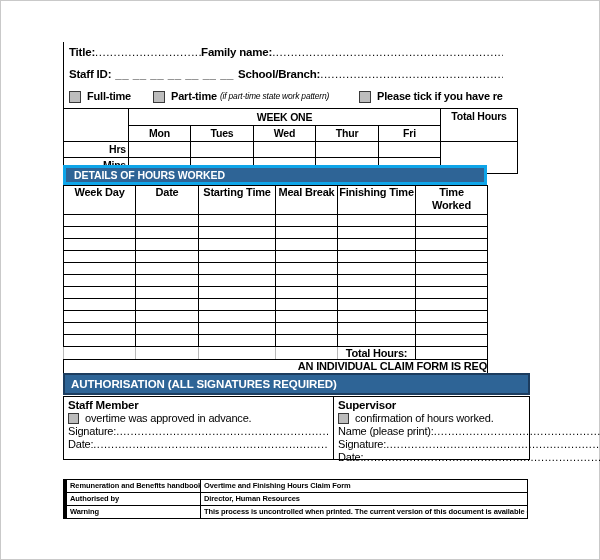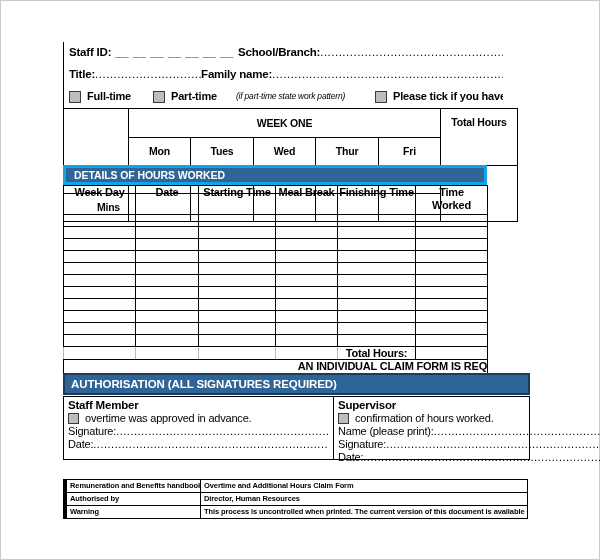--- a/index.html
+++ b/index.html
@@ -21,30 +21,30 @@
   .blanks{font-weight:bold;margin:0 4px;letter-spacing:0.5px;}
   .dots{flex:1;overflow:hidden;white-space:nowrap;letter-spacing:0.5px;}
   .dots::after{content:"..................................................................................................................................................................";}
   .dots-fixed{flex:0 0 auto;width:106px;}
   .cb-row{display:flex;align-items:center;margin-top:9px;white-space:nowrap;overflow:hidden;line-height:13px;}
   .checkbox{
     display:inline-block;width:10px;height:10px;background:#bdbdbd;
     border:1.5px solid #3a3a3a;margin-right:6px;flex:0 0 auto;
   }
   .cb-label{font-weight:bold;font-size:11px;}
-  .cb-note{font-style:italic;font-size:8.5px;margin-left:19px;}
+  .cb-note{font-style:italic;font-size:8.5px;margin-left:3px;}
   .gap22{margin-left:22px;}
   .gap30{margin-left:30px;}
   
   table{border-collapse:collapse;table-layout:fixed;}
   .week-table{
     position:absolute;left:63px;top:108px;width:454px;
     font-size:10.5px;letter-spacing:-0.2px;
   }
-  .week-table td,.week-table th{border:1px solid #000;padding:8px;height:11px;line-height:11px;font-weight:bold;}
+  .week-table td,.week-table th{border:1px solid #000;padding:2px;height:11px;line-height:11px;font-weight:bold;}
   .week-table th{text-align:center;}
   .week-table .rowlabel{text-align:right;padding-left:3px;}
   .week-table .toplabel{vertical-align:top;text-align:center;}
   
   .details{position:absolute;left:63px;top:165px;width:424px;}
   .bar{
     background:#2e6496;border:3px solid #0ea5e9;color:#fff;font-weight:bold;
     font-size:10.5px;letter-spacing:-0.1px;height:14px;line-height:14px;padding-left:8px;
   }
   .details-table{width:424px;font-size:11px;letter-spacing:-0.2px;}
@@ -80,29 +80,29 @@
   .footer-table td{border:1px solid #000;height:12px;line-height:12px;font-weight:bold;padding:0 0 0 3px;white-space:nowrap;overflow:hidden;}
   .footer-table .flabel{width:130px;}
 </style>
 </head>
 <body>
 
 <div class="frame"></div>
 
 <div class="top-fields">
   <div class="field-line">
+    <span class="lbl">Title:</span>
+    <span class="dots dots-fixed"></span>
+    <span class="lbl">Family name:</span>
+    <span class="dots"></span>
+  </div>
+  <div class="field-line">
     <span class="lbl">Staff ID:</span>
     <span class="blanks">__ __ __ __ __ __ __</span>
     <span class="lbl">School/Branch:</span>
-    <span class="dots"></span>
-  </div>
-  <div class="field-line">
-    <span class="lbl">Title:</span>
-    <span class="dots dots-fixed"></span>
-    <span class="lbl">Family name:</span>
     <span class="dots"></span>
   </div>
   <div class="cb-row">
     <span class="checkbox"></span>
     <span class="cb-label">Full-time</span>
     <span class="checkbox gap22"></span>
     <span class="cb-label">Part-time</span>
     <span class="cb-note">(if part-time state work pattern)</span>
     <span class="checkbox gap30"></span>
     <span class="cb-label">Please tick if you have received a Hig</span>
@@ -316,21 +316,21 @@
         <span class="dots"></span>
       </div>
     </div>
   </div>
 </div>
 
 <table class="footer-table">
   <tbody>
       <tr>
     <td class="flabel">Remuneration and Benefits handbook</td>
-    <td>Overtime and Additional Hours Claim Form</td>
+    <td>Overtime and Finishing Hours Claim Form</td>
   </tr>
   <tr>
     <td class="flabel">Authorised by</td>
     <td>Director, Human Resources</td>
   </tr>
   <tr>
     <td class="flabel">Warning</td>
     <td>This process is uncontrolled when printed. The current version of this document is available on the HR Website.</td>
   </tr>
 </tbody>

